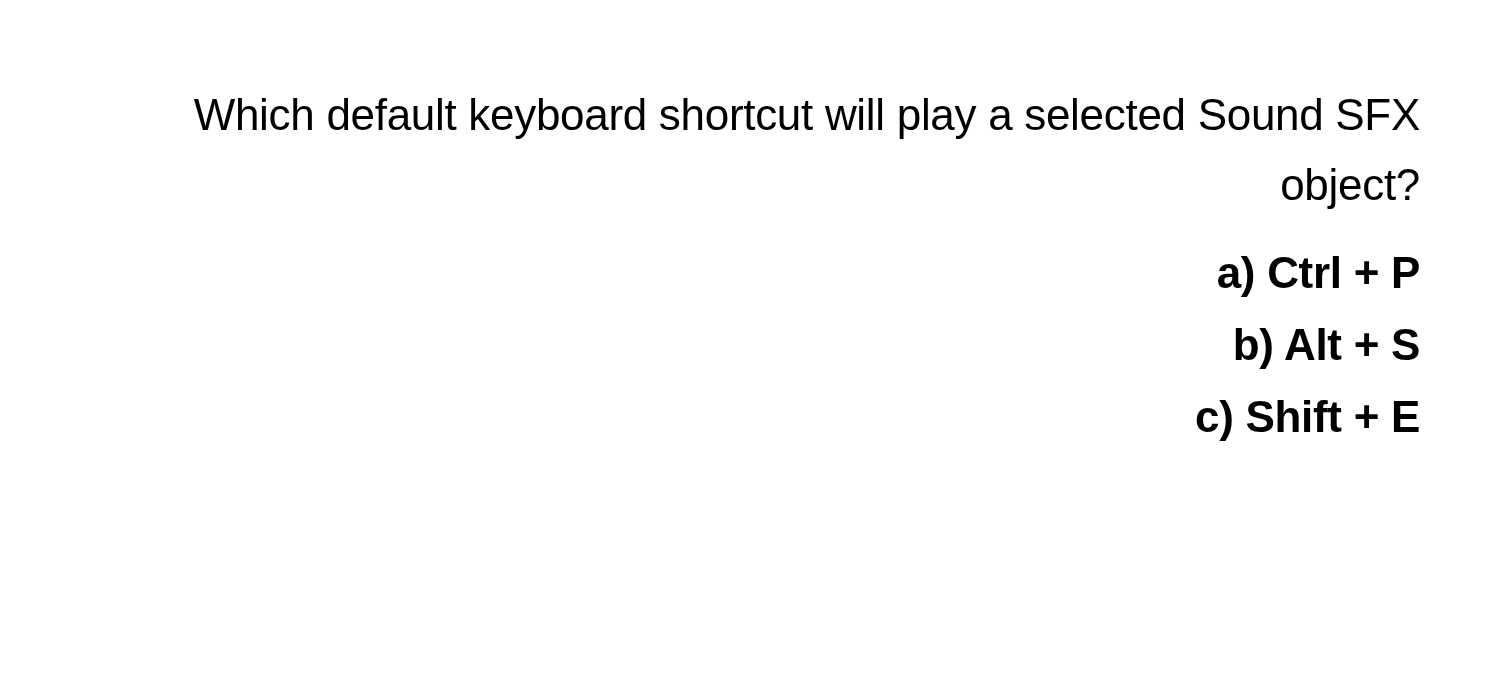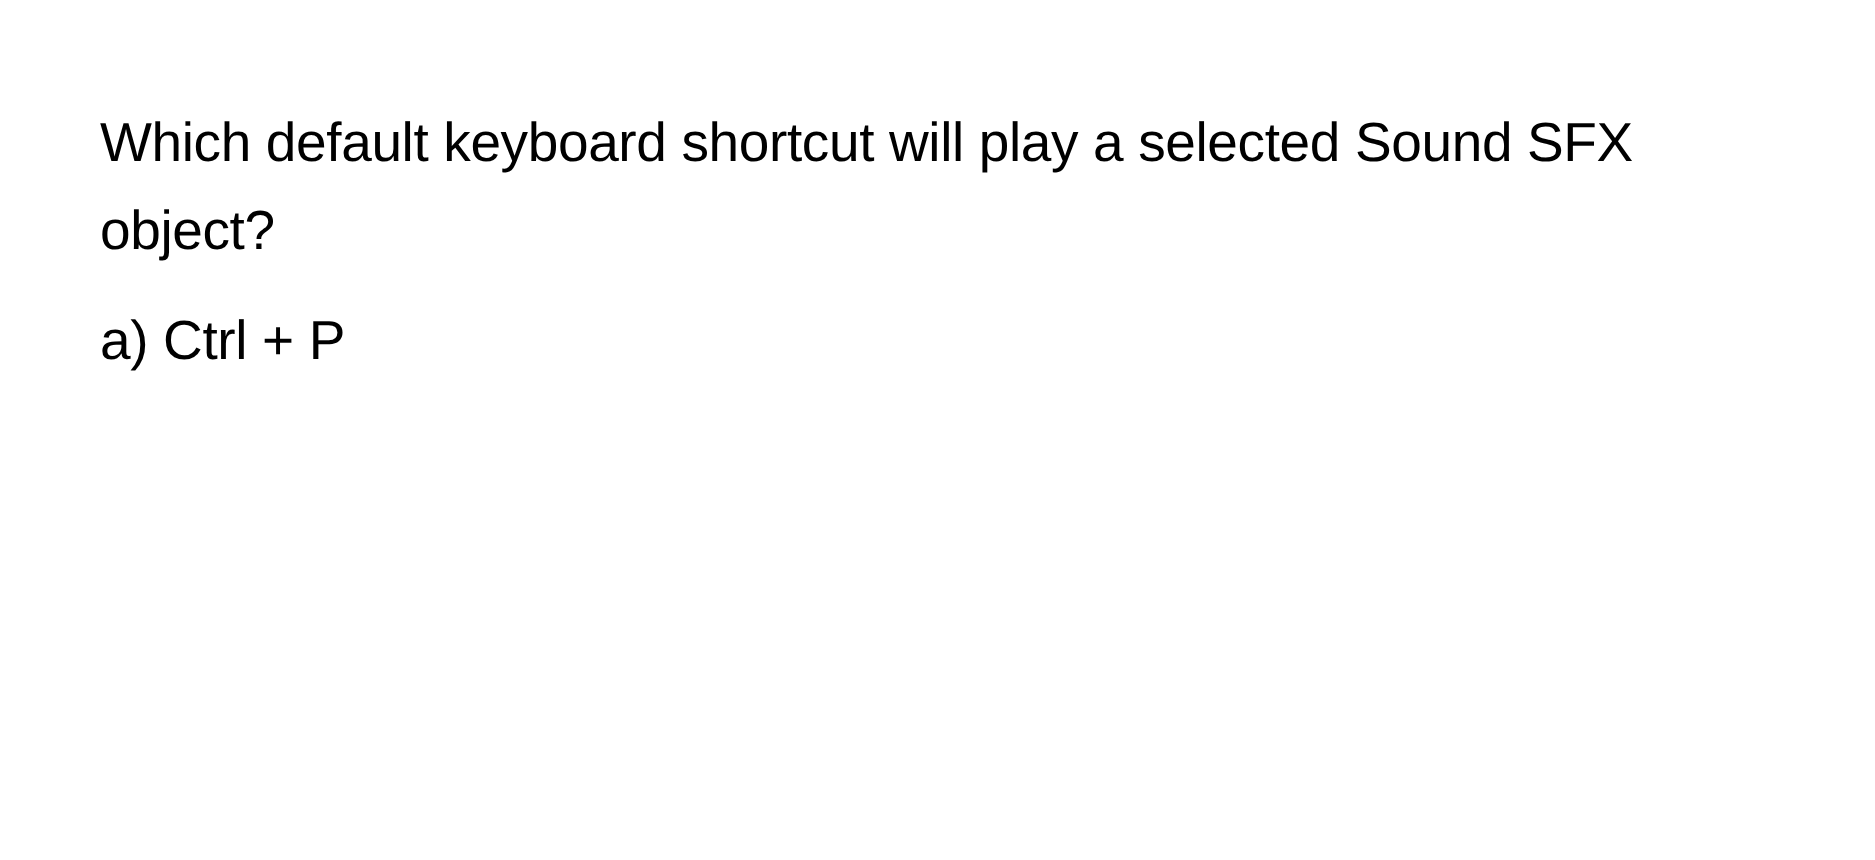--- a/index.html
+++ b/index.html
@@ -1,18 +1,19 @@
 <!DOCTYPE html>
 <html><head>
   <meta charset="utf-8">
   <style>
     * {
       margin: 0;
       padding: 0;
       box-sizing: border-box;
+      text-align: right;
     }
     body {
       width: 1500px;
       height: 688px;
       background: #ffffff;
       font-family: -apple-system, BlinkMacSystemFont, "Segoe UI", Helvetica, Arial, sans-serif;
       color: #000000;
       padding: 80px 80px 0 80px;
     }
     .question-text {
@@ -23,25 +24,34 @@
       letter-spacing: -0.3px;
     }
     .options {
       font-size: 44px;
       line-height: 1.55;
       font-weight: 400;
       letter-spacing: -0.3px;
     }
     .option {
       margin-bottom: 4px;
+      font-weight: bold;
     }
   </style>
 </head>
 <body>
 
 <div class="question-text">Which default keyboard shortcut will play a selected Sound SFX object?</div>
 
 <div class="options">
   <div class="option">
     <span>a)</span>
     <span>Ctrl + P</span>
   </div>
+  <div class="option">
+    <span>b)</span>
+    <span>Alt + S</span>
+  </div>
+  <div class="option">
+    <span>c)</span>
+    <span>Shift + E</span>
+  </div>
 </div>
 
 </body></html>

